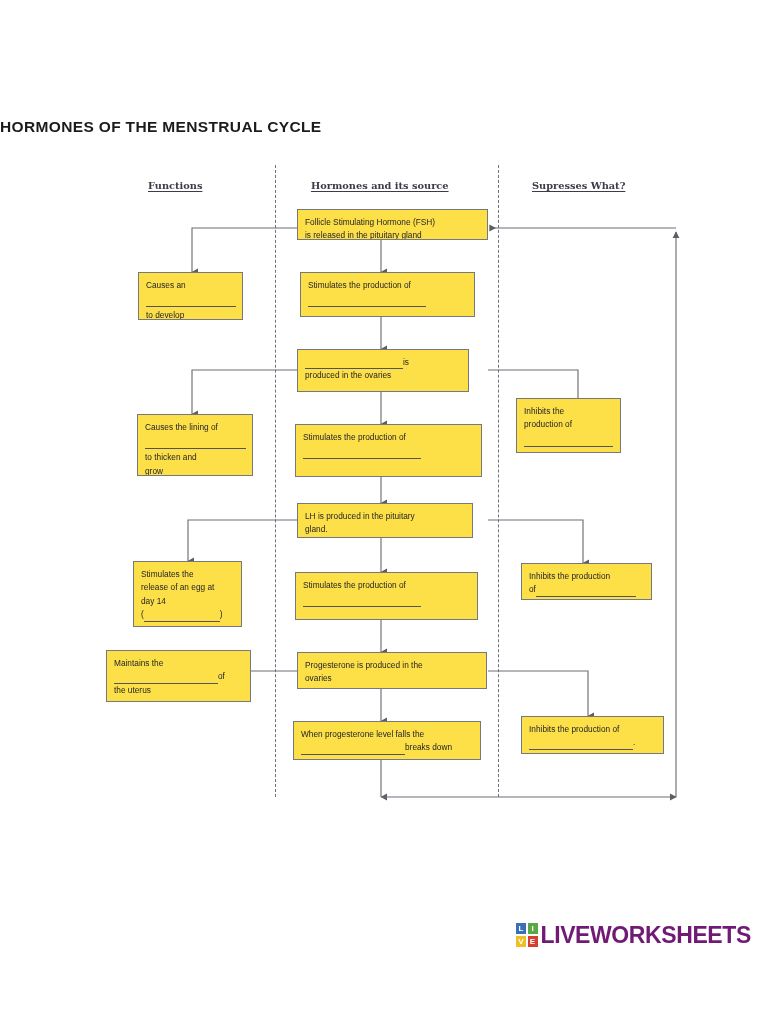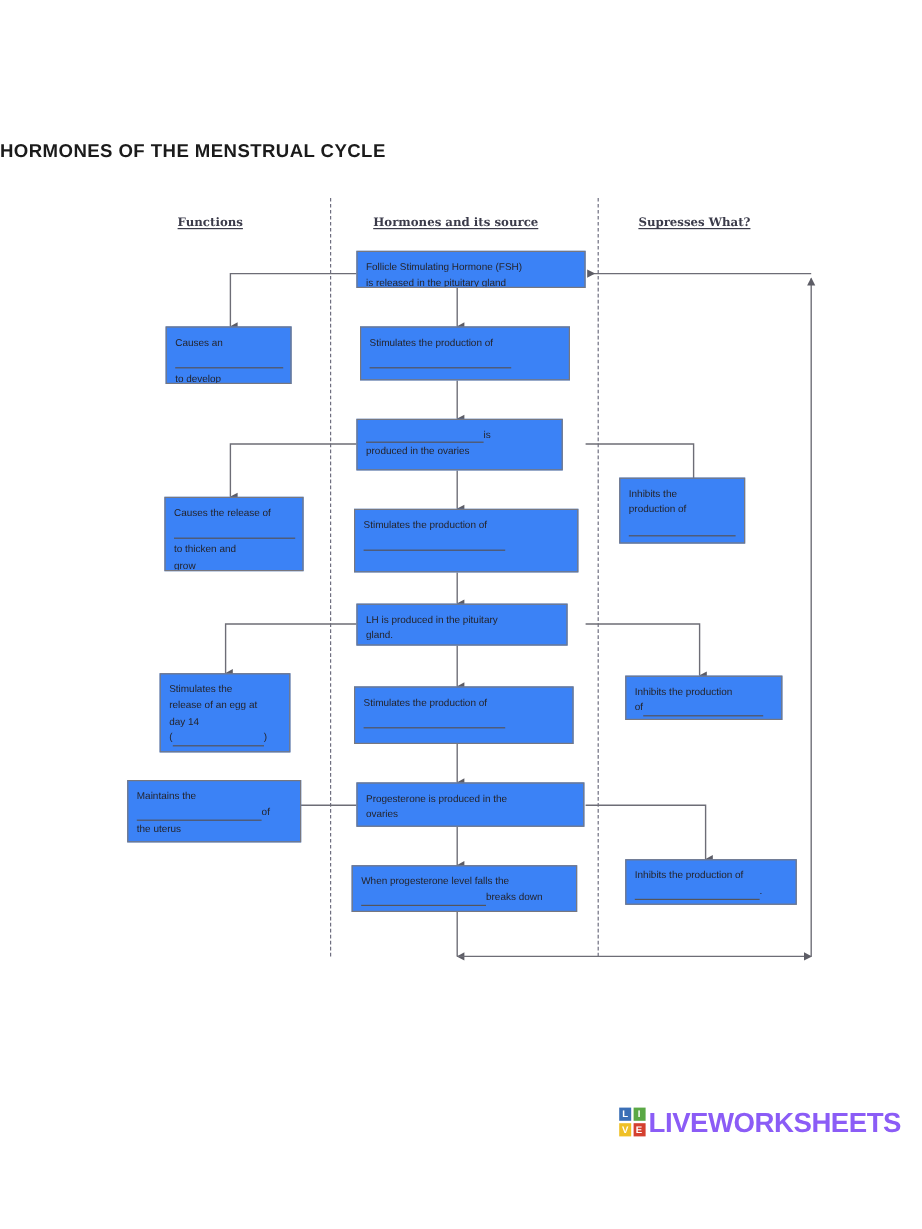--- a/index.html
+++ b/index.html
@@ -66,21 +66,21 @@
     left: 0; top: 0;
     width: 768px;
     height: 1024px;
     pointer-events: none;
   }
 
   
   .node {
     position: absolute;
     box-sizing: border-box;
-    background: #3b82f6;
+    background: #fde047;
     border: 1px solid #77777f;
     font-size: 8.3px;
     line-height: 1.62;
     color: #24242c;
     padding: 6px 7px 5px 7px;
     overflow: hidden;
   }
   .node .ln { display: block; white-space: nowrap; }
   .node .blank {
     display: inline-block;
@@ -115,21 +115,21 @@
     font-size: 8px;
     font-weight: bold;
     line-height: 11px;
     text-align: center;
     font-family: "Liberation Sans", sans-serif;
   }
   #logo-word {
     font-size: 23px;
     font-weight: bold;
     letter-spacing: -0.4px;
-    color: #8b5cf6;
+    color: #701a75;
     font-family: "Liberation Sans", sans-serif;
   }
 </style>
 </head>
 <body>
 
 <div id="sheet">
 
   <div id="page-title">HORMONES OF THE MENSTRUAL CYCLE</div>
 
@@ -240,21 +240,21 @@
 
   <div class="node" style="left:138px; top:272px; width:105px; height:48px;">
     <span class="ln">Causes an</span>
     <span class="blank-row">
       <span class="blank" style="width:90px;"></span>
     </span>
     <span class="ln">to develop</span>
   </div>
 
   <div class="node" style="left:137px; top:414px; width:116px; height:62px;">
-    <span class="ln">Causes the release of</span>
+    <span class="ln">Causes the lining of</span>
     <span class="blank-row">
       <span class="blank" style="width:101px;"></span>
     </span>
     <span class="ln">to thicken and</span>
     <span class="ln">grow</span>
   </div>
 
   <div class="node" style="left:133px; top:561px; width:109px; height:66px;">
     <span class="ln">Stimulates the</span>
     <span class="ln">release of an egg at</span>

